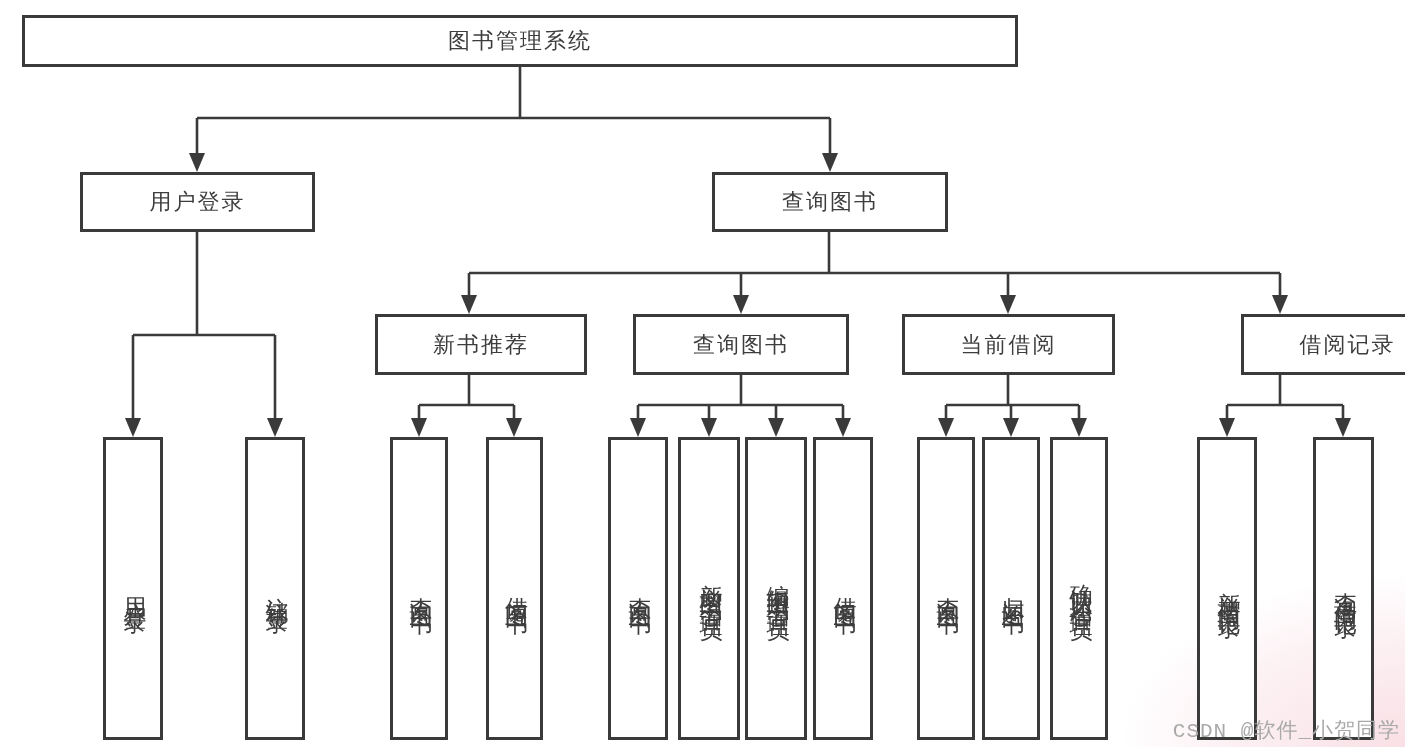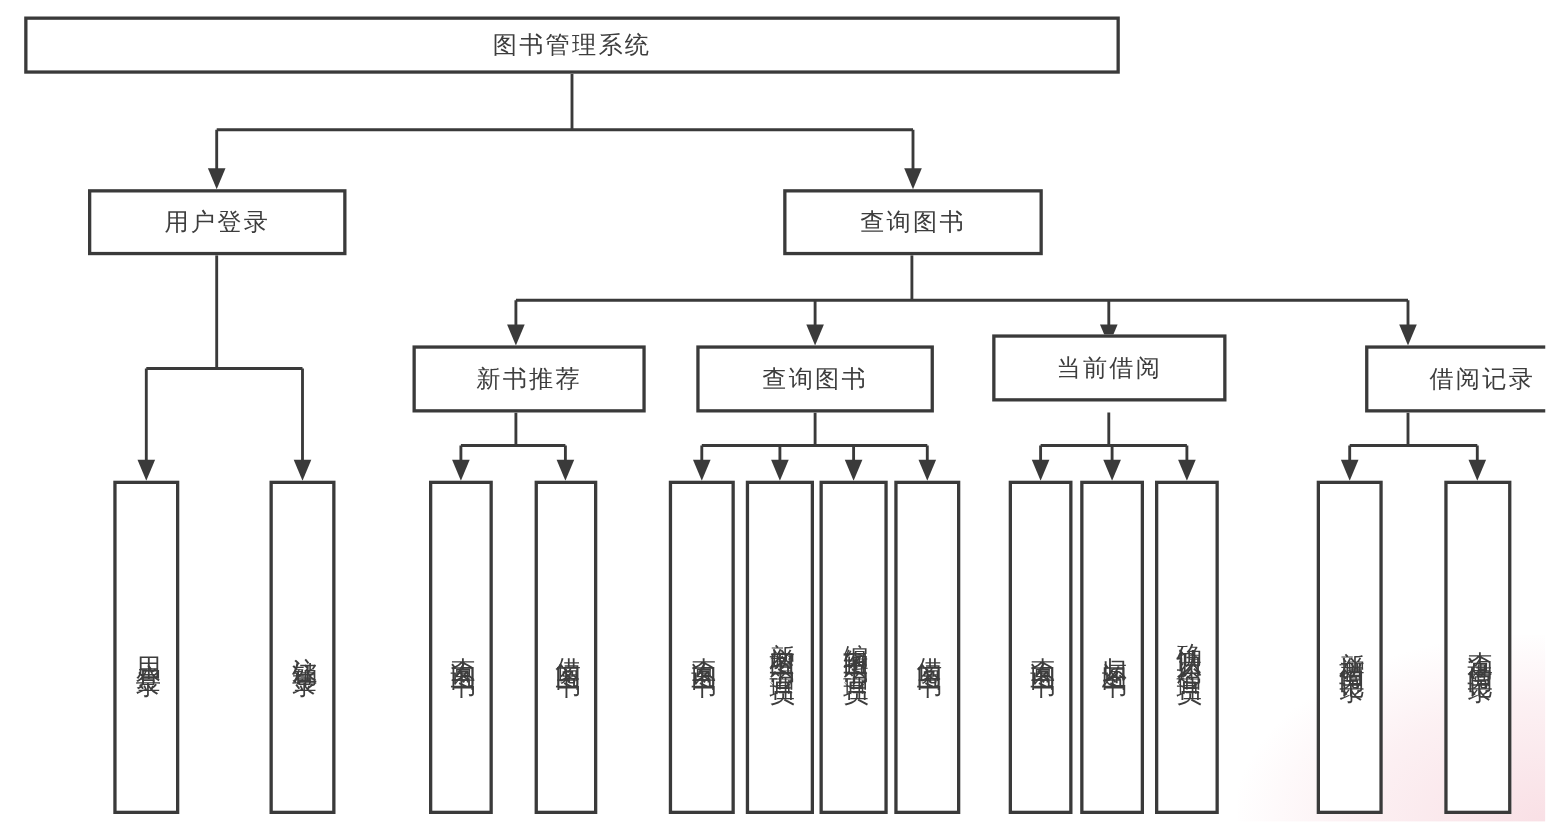--- a/index.html
+++ b/index.html
@@ -100,21 +100,21 @@
       </div>
       <div class="node v" style="left: 245px; top: 437px; width: 60px; height: 303px;">
         <span>注销登录</span>
       </div>
       <div class="node h" style="left: 363px; top: 314px; width: 212px; height: 61px; margin-left: 12px;">
         <span>新书推荐</span>
       </div>
       <div class="node h" style="left: 633px; top: 314px; width: 216px; height: 61px;">
         <span>查询图书</span>
       </div>
-      <div class="node h" style="left: 902px; top: 304px; width: 213px; height: 61px;">
+      <div class="node h" style="left: 902px; top: 314px; width: 213px; height: 61px;">
         <span>当前借阅</span>
       </div>
       <div class="node h" style="left: 1241px; top: 314px; width: 213px; height: 61px;">
         <span>借阅记录</span>
       </div>
       <div class="node v" style="left: 390px; top: 437px; width: 58px; height: 303px;">
         <span>查询图书</span>
       </div>
       <div class="node v" style="left: 486px; top: 437px; width: 57px; height: 303px;">
         <span>借阅图书</span>
@@ -141,13 +141,14 @@
         <span>确认归还（管理员）</span>
       </div>
       <div class="node v" style="left: 1197px; top: 437px; width: 60px; height: 303px;">
         <span>新增借阅记录</span>
       </div>
       <div class="node v" style="left: 1313px; top: 437px; width: 61px; height: 303px;">
         <span>查询借阅记录</span>
       </div>
     </div>
 
+  <div id="watermark">CSDN @软件_小贺同学</div>
 </div>
 
 </body></html>

